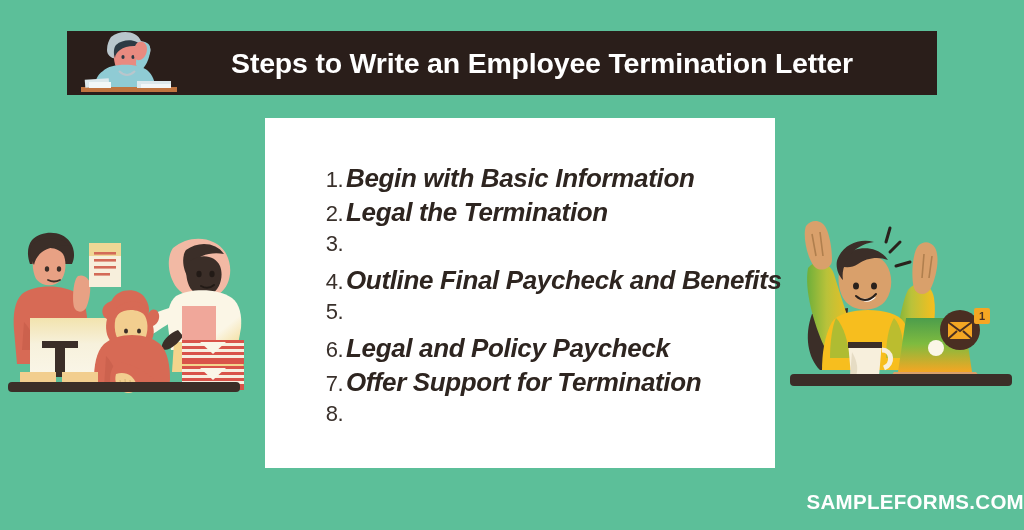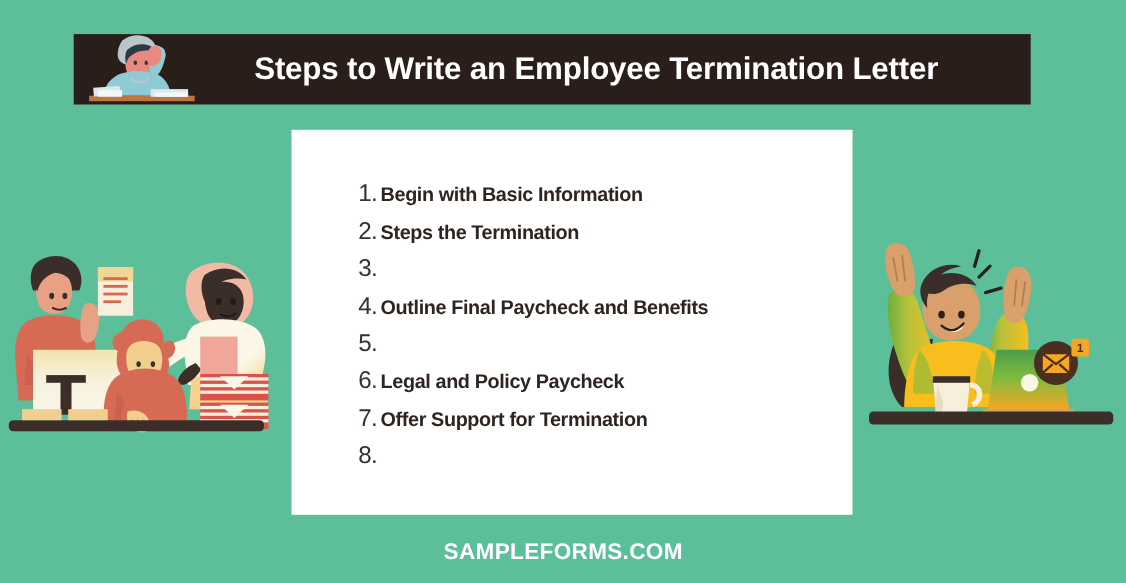--- a/index.html
+++ b/index.html
@@ -84,35 +84,36 @@
   .step-num {
     width: 30px;
     text-align: right;
     font-size: 22px;
     font-weight: normal;
     color: #39302B;
     flex: 0 0 auto;
     letter-spacing: -0.5px;
   }
   .step-label {
-    font-size: 18px;
+    font-size: 26px;
     font-weight: bold;
     color: #2E2520;
     padding-left: 3px;
     letter-spacing: -0.35px;
     white-space: nowrap;
+    font-style: italic;
   }
 
   
   #footer-brand {
     position: absolute;
     left: 0;
     right: 0;
     top: 490px;
-    text-align: center;
+    text-align: right;
     color: #FFFFFF;
     font-size: 20.5px;
     font-weight: bold;
     letter-spacing: 0.3px;
   }
 
   
   #left-illustration {
     position: absolute;
     left: 0px;
@@ -344,21 +345,21 @@
   </div>
 
   <div id="content-card">
     <ol id="steps-list">
       <li class="step-row">
         <span class="step-num">1.</span>
         <span class="step-label">Begin with Basic Information</span>
       </li>
       <li class="step-row">
         <span class="step-num">2.</span>
-        <span class="step-label">Steps the Termination</span>
+        <span class="step-label">Legal the Termination</span>
       </li>
       <li class="step-row">
         <span class="step-num">3.</span>
       </li>
       <li class="step-row">
         <span class="step-num">4.</span>
         <span class="step-label">Outline Final Paycheck and Benefits</span>
       </li>
       <li class="step-row">
         <span class="step-num">5.</span>

